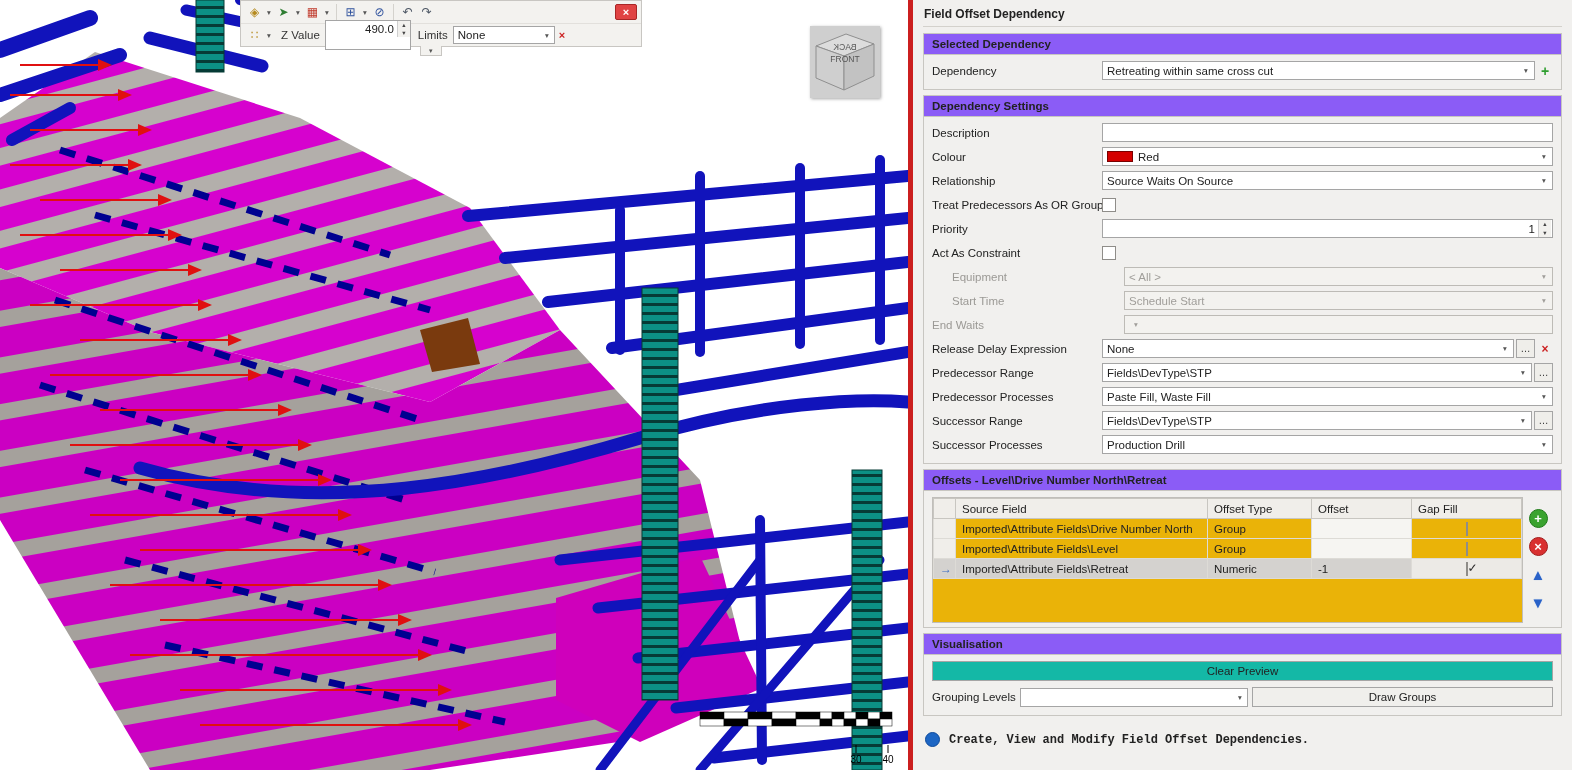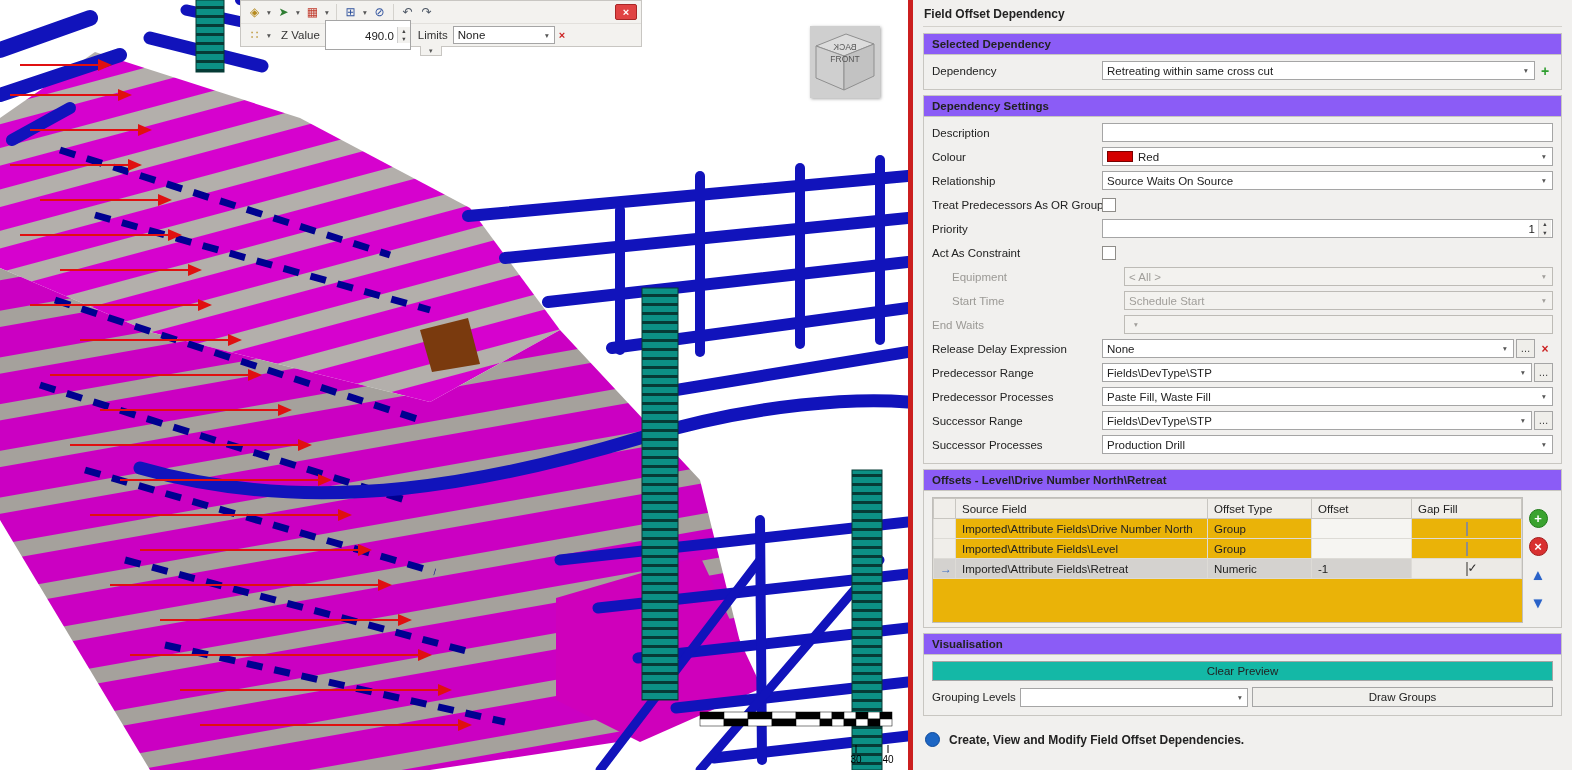--- a/index.html
+++ b/index.html
@@ -14,21 +14,21 @@
   
   .fl-toolbar { position:absolute; left:240px; top:0; width:402px; height:47px; background:#f3f2ef; border:1px solid #c8c6c2; z-index:5; }
   .tb-row { display:flex; align-items:center; height:22px; padding:1px 4px; }
   .tb-row.r2 { border-top:1px solid #e2e0dc; height:23px; }
   .tb-icon { width:19px; height:17px; display:flex; align-items:center; justify-content:center; font-size:12px; color:#4c5664; }
   .tb-icon.c1 { color:#b58a1e; } .tb-icon.c2 { color:#2e7d32; } .tb-icon.c3 { color:#c0392b; } .tb-icon.c4 { color:#31539e; }
   .tb-dd { width:10px; font-size:7.5px; color:#555; text-align:center; }
   .tb-sep { width:1px; height:16px; background:#d4d2cd; margin:0 4px; }
   .tb-close { margin-left:auto; width:22px; height:16px; background:#e04343; border:1px solid #a82626; color:#fff; display:flex; align-items:center; justify-content:center; font-size:11px; font-weight:bold; border-radius:2px; }
   .tb-label { margin:0 5px 0 7px; color:#333; }
-  .tb-input { width:86px; height:30px; border:1px solid #a5a5a5; background:#fff; display:flex; align-items:center; }
+  .tb-input { width:86px; height:30px; border:1px solid #a5a5a5; background:#fff; display:flex; align-items:flex-start; }
   .tb-input .val { flex:1; text-align:right; padding:2px 3px 0 0; }
   .spincol { width:13px; display:flex; flex-direction:column; align-items:center; justify-content:center; font-size:6.5px; line-height:1.25; color:#444; border-left:1px solid #cfcfcf; background:#f2f1ee; }
   .tb-combo { width:102px; height:18px; border:1px solid #a5a5a5; background:#fff; display:flex; align-items:center; padding-left:4px; }
   .tb-combo .dd { margin-left:auto; width:14px; font-size:7.5px; color:#555; text-align:center; }
   .tb-clear { color:#cc2222; font-weight:bold; font-size:11px; margin-left:4px; }
   .tb-overflow { position:absolute; left:420px; top:46px; z-index:5; background:#f3f2ef; border:1px solid #c8c6c2; border-top:none; font-size:7px; color:#555; padding:0 8px; line-height:9px; }
 
   
   .view-cube { position:absolute; left:810px; top:26px; width:70px; height:72px; background:#cfcfcf; box-shadow:1px 1px 3px rgba(0,0,0,.35); z-index:4; }
 
@@ -86,21 +86,21 @@
   .abtn { width:19px; height:19px; display:flex; align-items:center; justify-content:center; color:#2a62c8; font-size:15px; text-shadow:0 0 1px #9db9e8; }
 
   
   .wide-btn { width:100%; height:20px; border:1px solid #a5a5a5; background:#14b8a6; display:flex; align-items:center; justify-content:center; margin-bottom:6px; }
   .vis-row { display:flex; align-items:center; height:20px; margin-bottom:4px; }
   .vis-row label { width:88px; flex:none; }
   .vis-combo { width:228px; flex:none; height:19px; border:1px solid #a5a5a5; background:#fff; display:flex; align-items:center; padding-left:4px; }
   .vis-combo .dd { margin-left:auto; width:14px; text-align:center; font-size:7.5px; color:#555; }
   .vis-btn { flex:1; height:20px; border:1px solid #a5a5a5; background:#f0efec; display:flex; align-items:center; justify-content:center; margin-left:4px; }
 
-  .panel-footer { display:flex; align-items:center; gap:9px; margin-top:16px; padding-left:2px; }
+  .panel-footer { display:flex; align-items:center; gap:9px; margin-top:16px; padding-left:2px;font-family:Liberation Mono, monospace; }
   .footer-dot { width:15px; height:15px; border-radius:50%; background:#1d66c4; border:1px solid #0d4a9c; flex:none; }
   .panel-footer .txt { font-weight:bold; font-size:12px; color:#222; }
 </style>
 </head>
 <body>
 
 <div class="app">
 
   <div class="viewport">
     <svg class="scene" width="908" height="770" viewBox="0 0 908 770">

